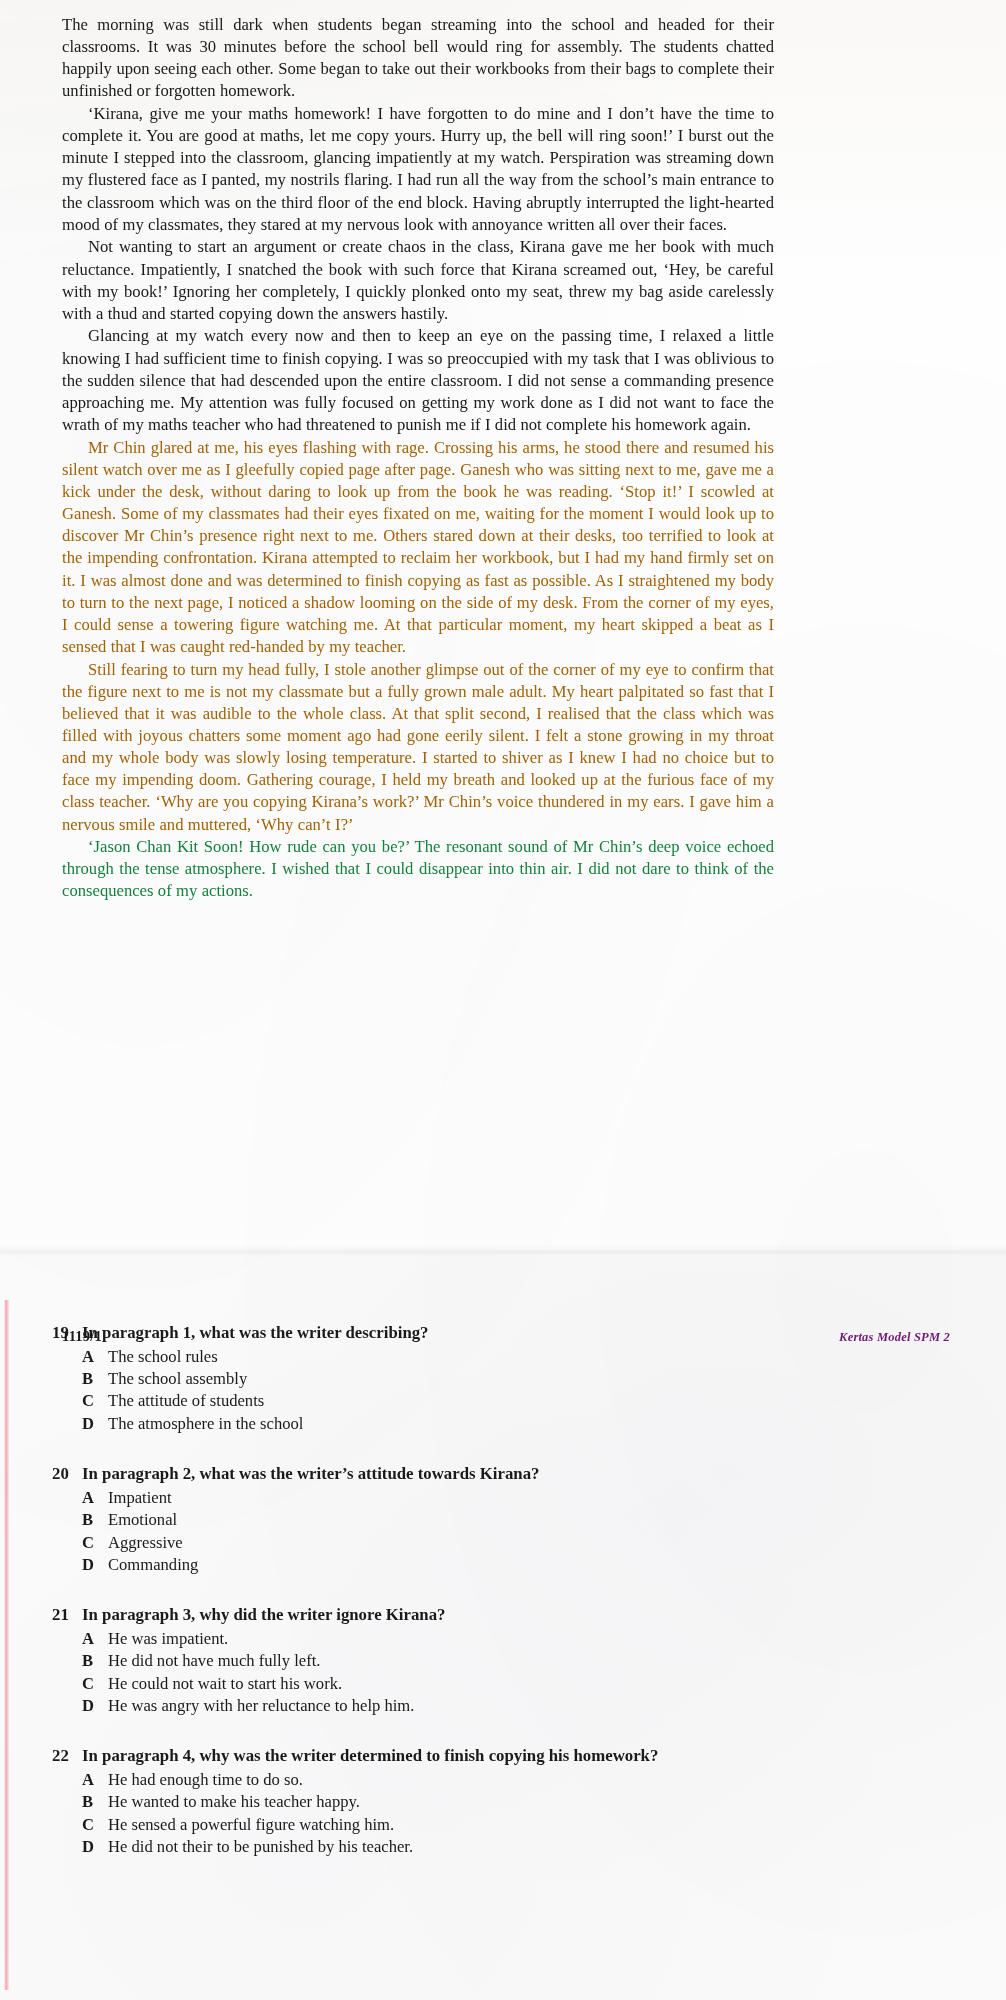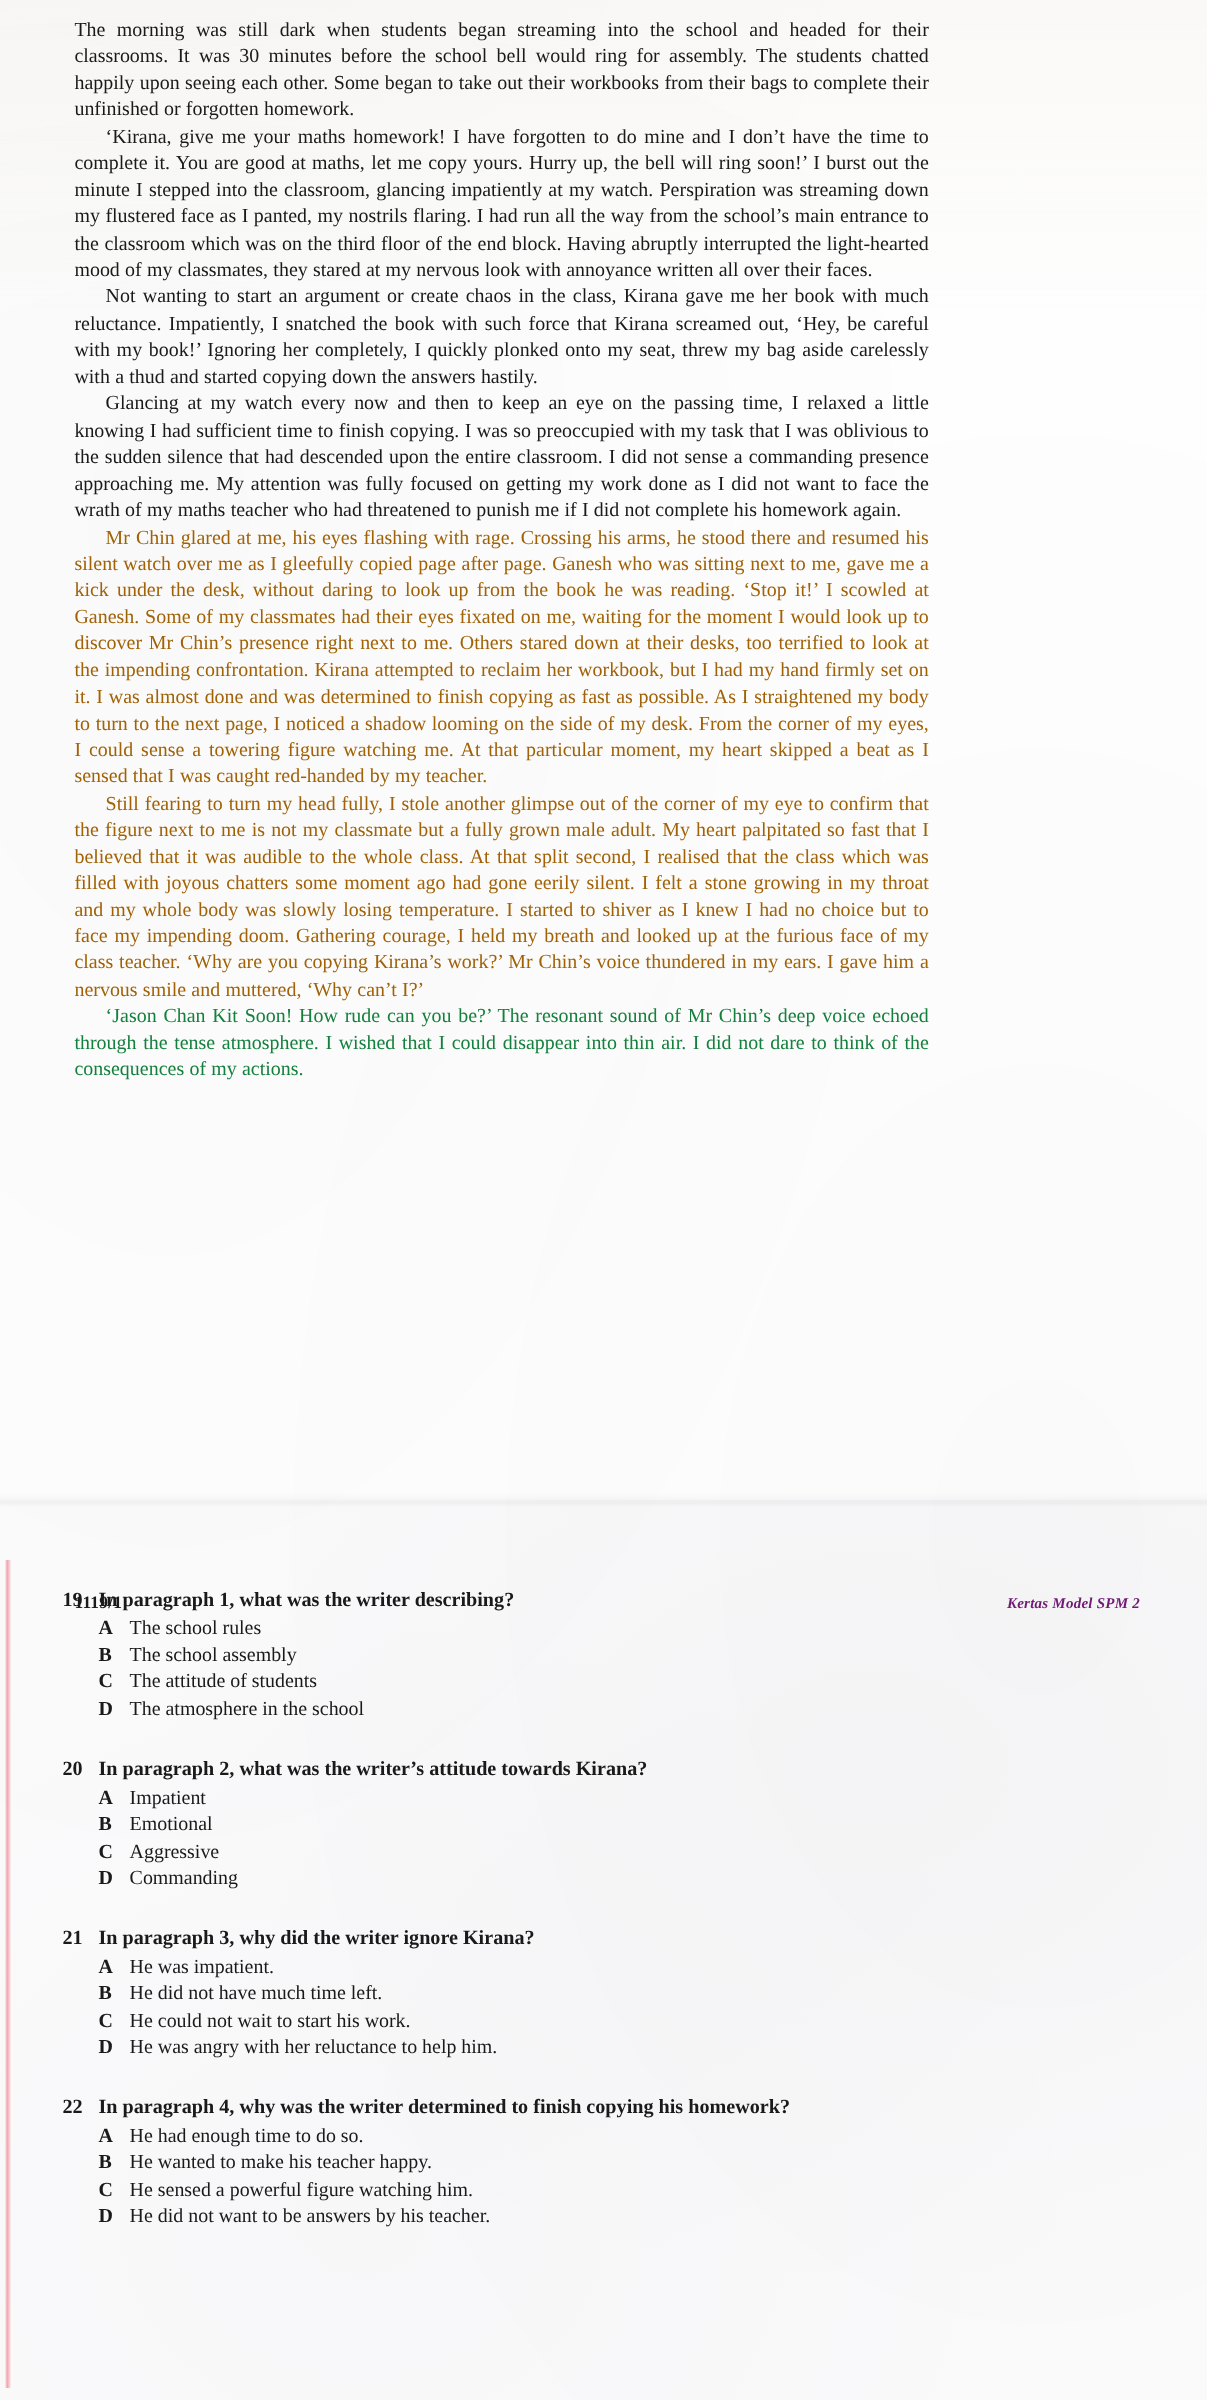--- a/index.html
+++ b/index.html
@@ -254,21 +254,21 @@
       <span class="q-num">21</span>
       <span class="q-text">In paragraph 3, why did the writer ignore Kirana?</span>
     </div>
     <ul class="options">
       <li class="option">
         <span class="opt-letter">A</span>
         <span class="opt-text">He was impatient.</span>
       </li>
       <li class="option">
         <span class="opt-letter">B</span>
-        <span class="opt-text">He did not have much time left.</span>
+        <span class="opt-text">He did not have much fully left.</span>
       </li>
       <li class="option">
         <span class="opt-letter">C</span>
         <span class="opt-text">He could not wait to start his work.</span>
       </li>
       <li class="option">
         <span class="opt-letter">D</span>
         <span class="opt-text">He was angry with her reluctance to help him.</span>
       </li>
     </ul>
@@ -287,18 +287,18 @@
       <li class="option">
         <span class="opt-letter">B</span>
         <span class="opt-text">He wanted to make his teacher happy.</span>
       </li>
       <li class="option">
         <span class="opt-letter">C</span>
         <span class="opt-text">He sensed a powerful figure watching him.</span>
       </li>
       <li class="option">
         <span class="opt-letter">D</span>
-        <span class="opt-text">He did not want to be answers by his teacher.</span>
+        <span class="opt-text">He did not their to be punished by his teacher.</span>
       </li>
     </ul>
   </div>
 
 </div>
 
 </body></html>

